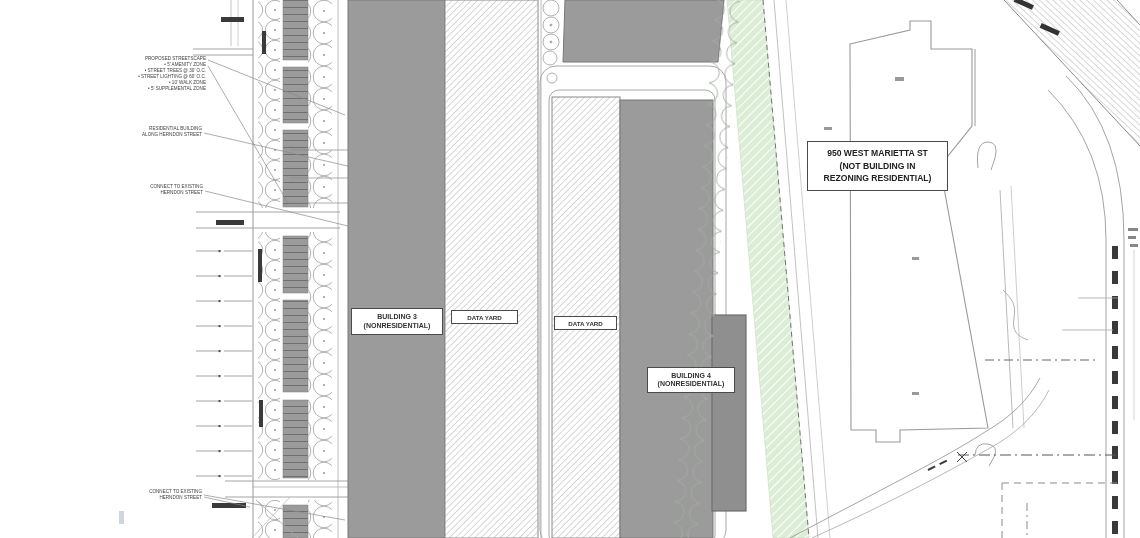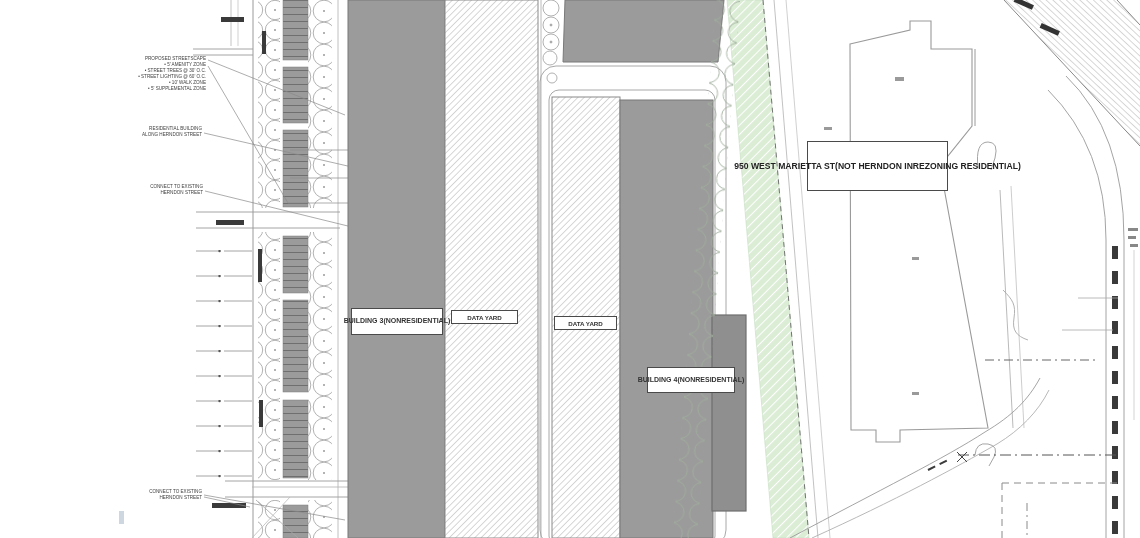--- a/index.html
+++ b/index.html
@@ -1,20 +1,20 @@
 <!DOCTYPE html>
 <html><head>
 <meta charset="utf-8">
 <style>
   html,body{margin:0;padding:0;background:#fff;}
   #plan{position:relative;width:1140px;height:538px;background:#ffffff;overflow:hidden;
         font-family:"Liberation Sans",sans-serif;}
   #plan svg{position:absolute;left:0;top:0;}
   .box{position:absolute;background:#fff;border:1px solid #4a4a4a;color:#222;text-align:center;
-       display:flex;flex-direction:row;align-items:center;justify-content:center;box-sizing:border-box;}
+       display:flex;flex-direction:column;align-items:center;justify-content:center;box-sizing:border-box;}
   .box span{display:block;white-space:nowrap;}
   .b3{left:351px;top:308px;width:92px;height:27px;font-size:7px;line-height:8.5px;font-weight:bold;color:#333;}
   .dy1{left:451px;top:310px;width:67px;height:14px;font-size:6.2px;font-weight:bold;color:#333;}
   .dy2{left:554px;top:316px;width:63px;height:14px;font-size:6.2px;font-weight:bold;color:#333;}
   .b4{left:647px;top:367px;width:88px;height:26px;font-size:7px;line-height:8.5px;font-weight:bold;color:#333;}
   .p950{left:807px;top:141px;width:141px;height:50px;font-size:8.6px;line-height:12.5px;font-weight:bold;color:#222;border-width:1px;}
   .ann{position:absolute;color:#3e3e3e;font-size:4.6px;line-height:6.1px;text-align:right;}
   .ann div{white-space:nowrap;}
   .ann-street{left:128px;top:56px;width:78px;}
   .ann-res{left:130px;top:126px;width:72px;}
@@ -223,21 +223,21 @@
     <span>DATA YARD</span>
   </div>
 
   <div class="box b4">
     <span>BUILDING 4</span>
     <span>(NONRESIDENTIAL)</span>
   </div>
 
   <div class="box p950">
     <span>950 WEST MARIETTA ST</span>
-    <span>(NOT HERNDON IN</span>
+    <span>(NOT BUILDING IN</span>
     <span>REZONING RESIDENTIAL)</span>
   </div>
 
   <div class="ann ann-street">
     <div>PROPOSED STREETSCAPE</div>
     <div>•  5' AMENITY ZONE</div>
     <div>•  STREET TREES @ 30' O.C.</div>
     <div>•  STREET LIGHTING @ 60' O.C.</div>
     <div>•  10' WALK ZONE</div>
     <div>•  5' SUPPLEMENTAL ZONE</div>

